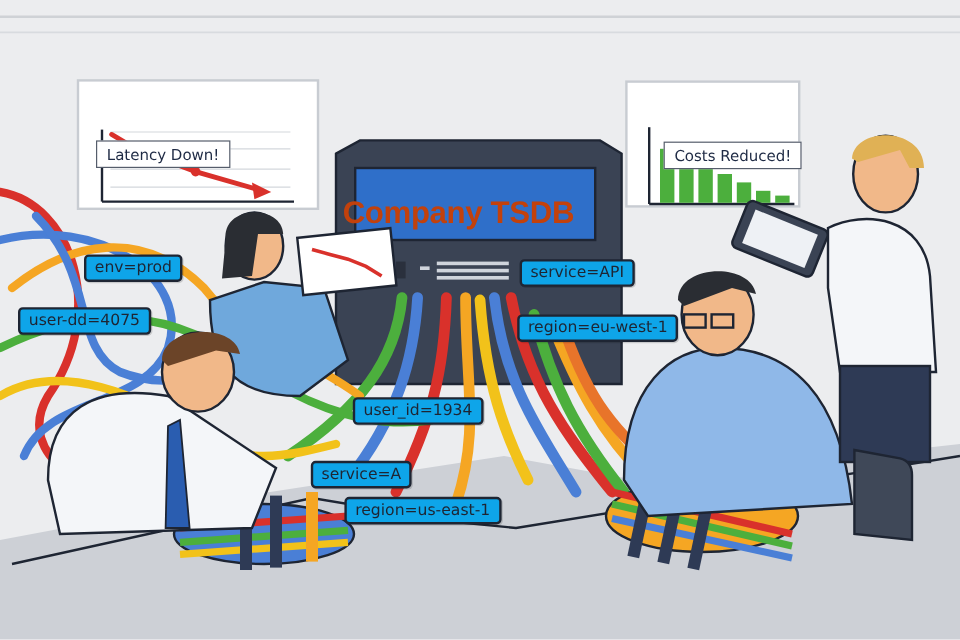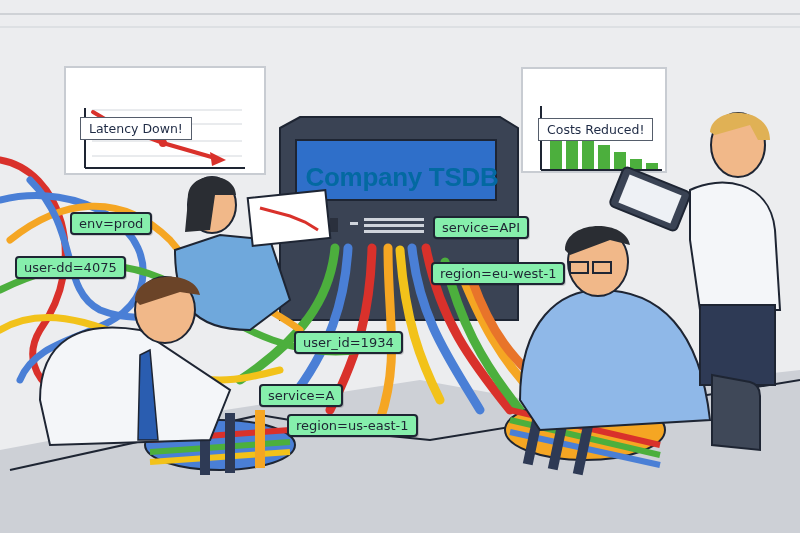--- a/index.html
+++ b/index.html
@@ -1,20 +1,20 @@
 <!DOCTYPE html>
 <html><head>
 <meta charset="utf-8">
 <style>
   html,body{margin:0;padding:0;}
   body{width:800px;height:533px;overflow:hidden;background:#ecedef;font-family:"DejaVu Sans",sans-serif;position:relative;}
   .scene{position:absolute;left:0;top:0;width:800px;height:533px;}
-  .tag{position:absolute;background:#86efac;border:2px solid #1e2533;border-radius:4px;padding:2px 7px;font-family:"DejaVu Sans",sans-serif;font-size:13px;color:#1e2533;white-space:nowrap;box-shadow:1px 1px 0 rgba(0,0,0,.15);}
+  .tag{position:absolute;background:#0ea5e9;border:2px solid #1e2533;border-radius:4px;padding:2px 7px;font-family:"DejaVu Sans",sans-serif;font-size:13px;color:#1e2533;white-space:nowrap;box-shadow:1px 1px 0 rgba(0,0,0,.15);}
   .board-title{position:absolute;background:#fff;border:1.5px solid #555d6b;font-family:"DejaVu Sans",sans-serif;color:#1e2a44;font-size:12.5px;padding:3px 8px;margin-top:37px;}
-  .tsdb-label{position:absolute;left:304px;top:140px;width:196px;height:74px;display:flex;align-items:center;justify-content:center;color:#0369a1;font-family:"Liberation Sans",sans-serif;font-weight:bold;font-size:26px;letter-spacing:-.3px;}
+  .tsdb-label{position:absolute;left:284px;top:140px;width:196px;height:74px;display:flex;align-items:center;justify-content:center;color:#c2410c;font-family:"Liberation Sans",sans-serif;font-weight:bold;font-size:26px;letter-spacing:-.3px;}
 </style>
 </head>
 <body>
 
 <div class="scene">
 <svg width="800" height="533" viewBox="0 0 800 533" xmlns="http://www.w3.org/2000/svg">
 
   <line x1="0" y1="14" x2="800" y2="14" stroke="#cfd2d6" stroke-width="2"></line>
   <line x1="0" y1="27" x2="800" y2="27" stroke="#d8dbdf" stroke-width="1.5"></line>
 
@@ -135,21 +135,21 @@
     <rect x="622" y="184" width="56" height="30" fill="#eef1f5" transform="rotate(22 650 199)"></rect>
   </g>
 
   <path d="M712 375 L750 382 C758 384 760 390 760 396 L760 450 L712 445 Z" fill="#3f4858" stroke="#1e2533" stroke-width="2"></path>
 </svg>
 </div>
 
 <div class="tsdb-label">Company TSDB</div>
 
 <div class="board-title" style="left:80px;top:80px;">Latency Down!</div>
-<div class="board-title" style="left:538px;top:81px;text-align:right;">Costs Reduced!</div>
+<div class="board-title" style="left:553px;top:81px;text-align:right;">Costs Reduced!</div>
 
 <div class="tag" style="left:70px;top:212px;">env=prod</div>
 <div class="tag" style="left:15px;top:256px;">user-dd=4075</div>
 <div class="tag" style="left:433px;top:216px;">service=API</div>
 <div class="tag" style="left:431px;top:262px;text-align:right;">region=eu-west-1</div>
 <div class="tag" style="left:294px;top:331px;">user_id=1934</div>
 <div class="tag" style="left:240px;top:384px;margin-left:19px;">service=A</div>
 <div class="tag" style="left:287px;top:414px;">region=us-east-1</div>
 
 </body></html>

